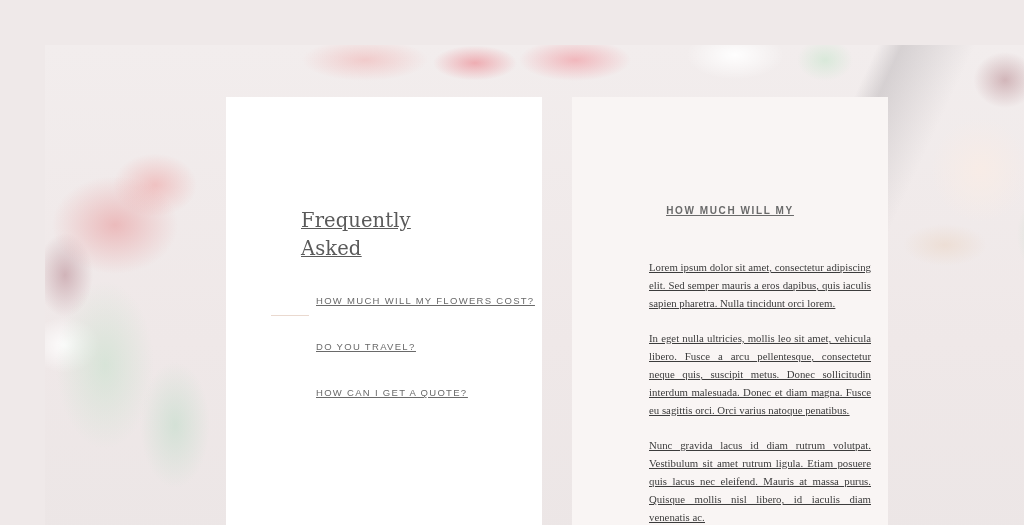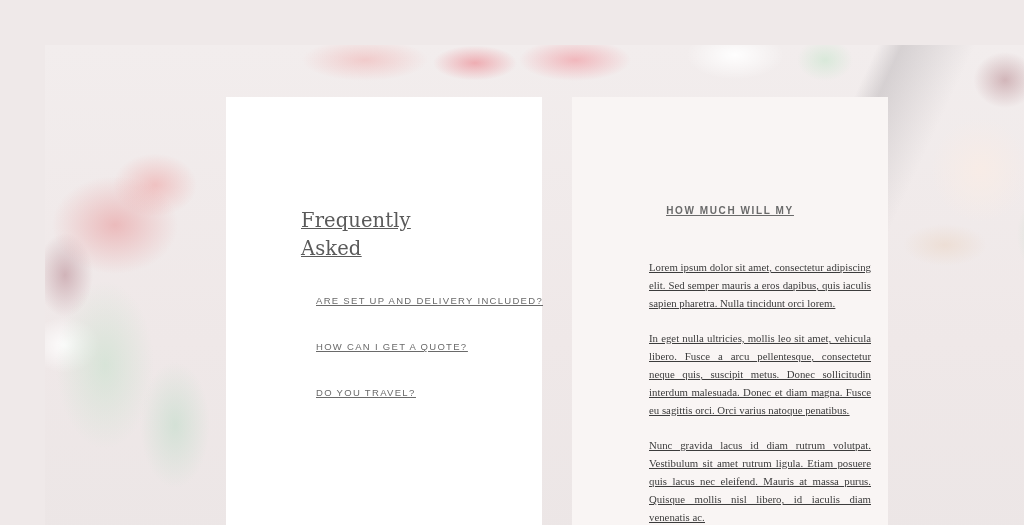--- a/index.html
+++ b/index.html
@@ -117,31 +117,31 @@
 <body>
 
 <div class="bg"></div>
 
 <section class="card">
   <div class="left">
     <h2 class="faq-title">
       <span style="display:block">Frequently Asked</span>
     </h2>
     <ul class="faq-list">
+      <li class="faq-item active">
+        <span class="marker"></span>
+        <span>HOW MUCH WILL MY FLOWERS COST?</span>
+      </li>
       <li class="faq-item">
         
-        <span>ARE SET UP AND DELIVERY INCLUDED?</span>
+        <span>DO YOU TRAVEL?</span>
       </li>
       <li class="faq-item">
         
         <span>HOW CAN I GET A QUOTE?</span>
-      </li>
-      <li class="faq-item">
-        
-        <span>DO YOU TRAVEL?</span>
       </li>
     </ul>
   </div>
 
   <div class="right">
     <h3 class="answer-title">
       <span>HOW MUCH WILL MY</span>
     </h3>
     <div class="answer-body">
       <p>Lorem ipsum dolor sit amet, consectetur adipiscing elit. Sed semper mauris a eros dapibus, quis iaculis sapien pharetra. Nulla tincidunt orci lorem.</p>

